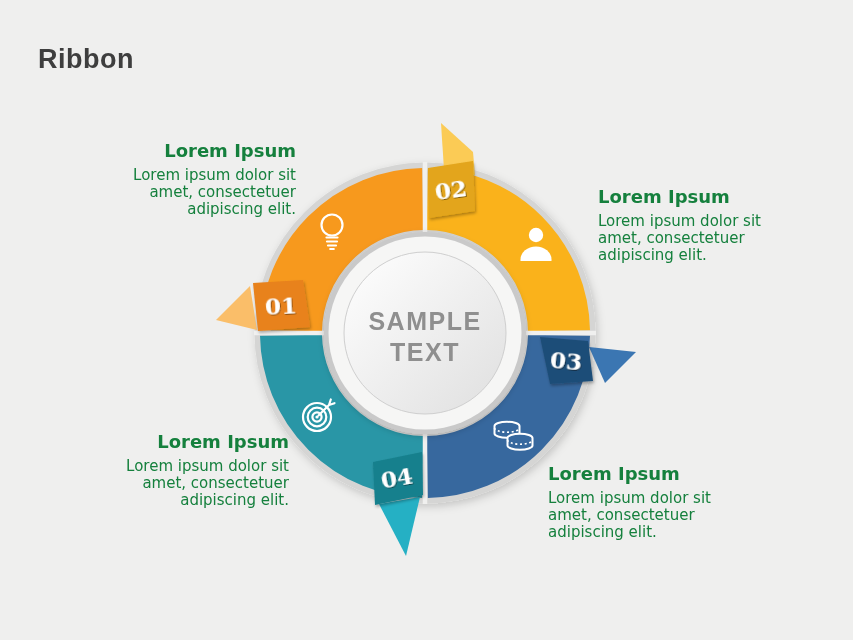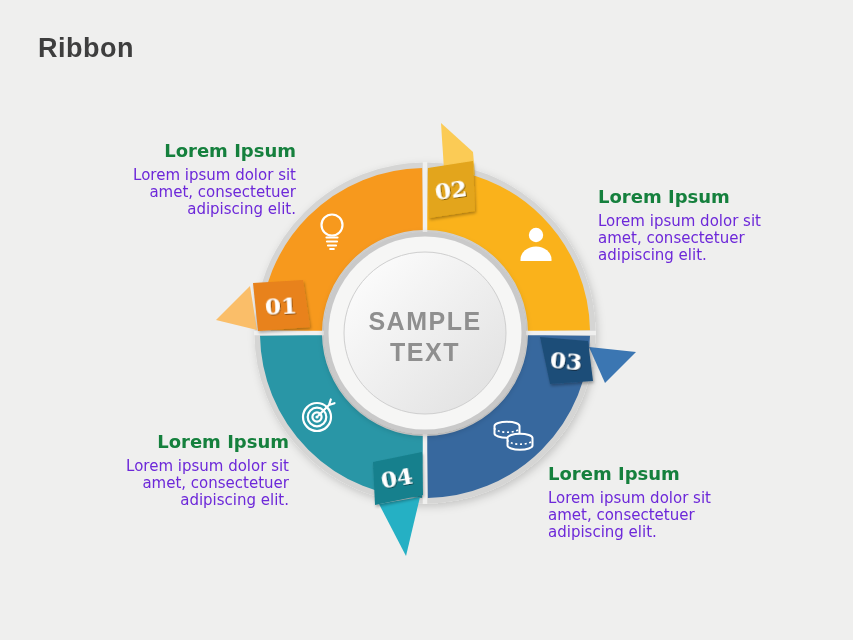--- a/index.html
+++ b/index.html
@@ -1,23 +1,23 @@
 <!DOCTYPE html>
 <html><head>
 <meta charset="utf-8">
 <style>
   html,body{margin:0;padding:0;}
   body{font-family:"DejaVu Sans",sans-serif;}
   .slide{position:relative;width:853px;height:640px;background:#EFEFEE;overflow:hidden;}
-  .page-title{position:absolute;left:38px;top:33px;font-family:"Liberation Sans",sans-serif;
+  .page-title{position:absolute;left:38px;top:44px;font-family:"Liberation Sans",sans-serif;
               font-weight:bold;font-size:27px;color:#3E3E3E;letter-spacing:.5px;}
   .diagram{position:absolute;left:0;top:0;}
   .tb{position:absolute;width:196px;}
   .tb .hd{font-size:18px;font-weight:bold;color:#15803d;margin-bottom:6px;}
-  .tb .bl{font-size:15px;line-height:17px;color:#6d28d9;}
+  .tb .bl{font-size:15px;line-height:17px;color:#15803d;}
   .tb.right{text-align:right;}
   .tb.left{text-align:left;}
   .icn{stroke:#fff;stroke-width:2.2;fill:none;stroke-linecap:round;stroke-linejoin:round;}
   .icn-fill{fill:#fff;stroke:none;}
   .coin{stroke:#fff;stroke-width:2;}
   .coin-band{stroke:#fff;stroke-width:1.6;fill:none;stroke-dasharray:2 2.6;}
   .num{font-family:"DejaVu Serif",serif;font-weight:bold;font-size:23px;fill:#FFFFFF;}
   .ctext{font-family:"Liberation Sans",sans-serif;font-weight:bold;font-size:25px;letter-spacing:1.5px;}
 </style>
 </head>

